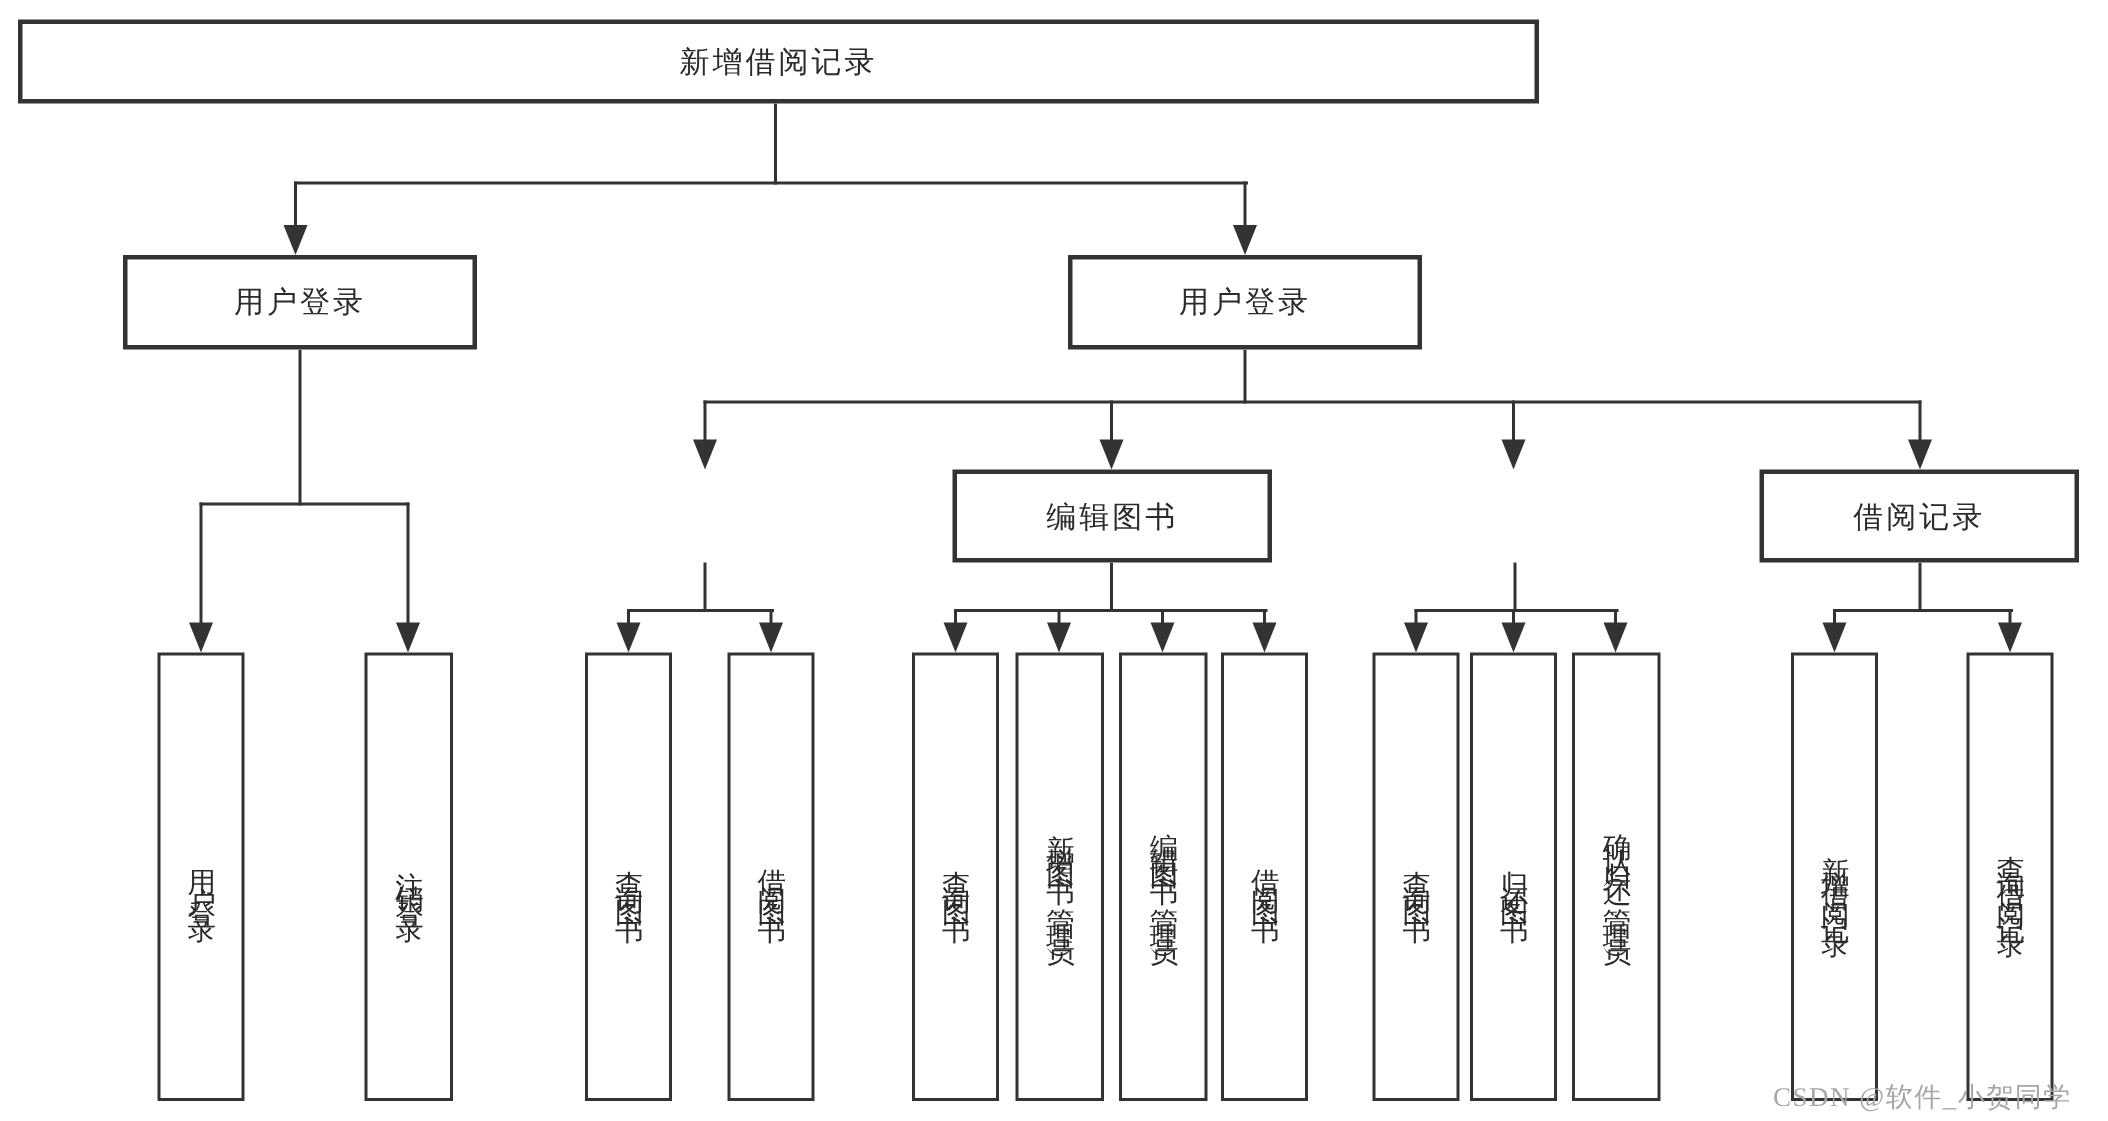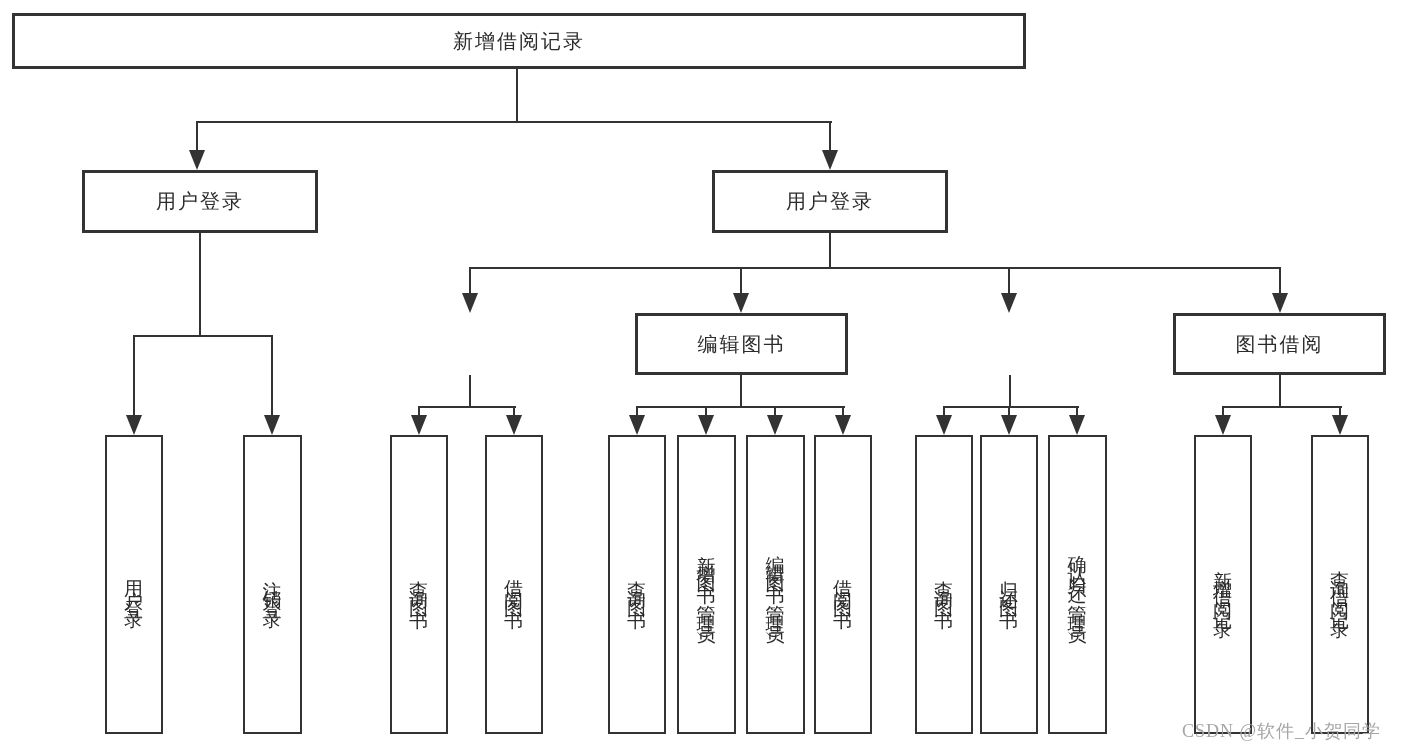--- a/index.html
+++ b/index.html
@@ -100,21 +100,21 @@
   <div class="arrow" style="left:733px;top:293px"></div>
   <div class="line" style="left:1008px;top:267px;width:2px;height:28px"></div>
   <div class="arrow" style="left:1001px;top:293px"></div>
   <div class="line" style="left:1279px;top:267px;width:2px;height:28px"></div>
   <div class="arrow" style="left:1272px;top:293px"></div>
 
   <div class="box" style="left:635px;top:313px;width:213px;height:62px">
     <span>编辑图书</span>
   </div>
   <div class="box" style="left:1173px;top:313px;width:213px;height:62px">
-    <span>图书借阅</span>
+    <span>借阅记录</span>
   </div>
 
   <div class="line" style="left:469px;top:375px;width:2px;height:33px"></div>
   <div class="line" style="left:418px;top:406px;width:98px;height:2px"></div>
   <div class="line" style="left:418px;top:406px;width:2px;height:12px"></div>
   <div class="arrow" style="left:411px;top:415px"></div>
   <div class="line" style="left:513px;top:406px;width:2px;height:12px"></div>
   <div class="arrow" style="left:506px;top:415px"></div>
 
   <div class="line" style="left:740px;top:375px;width:2px;height:33px"></div>

